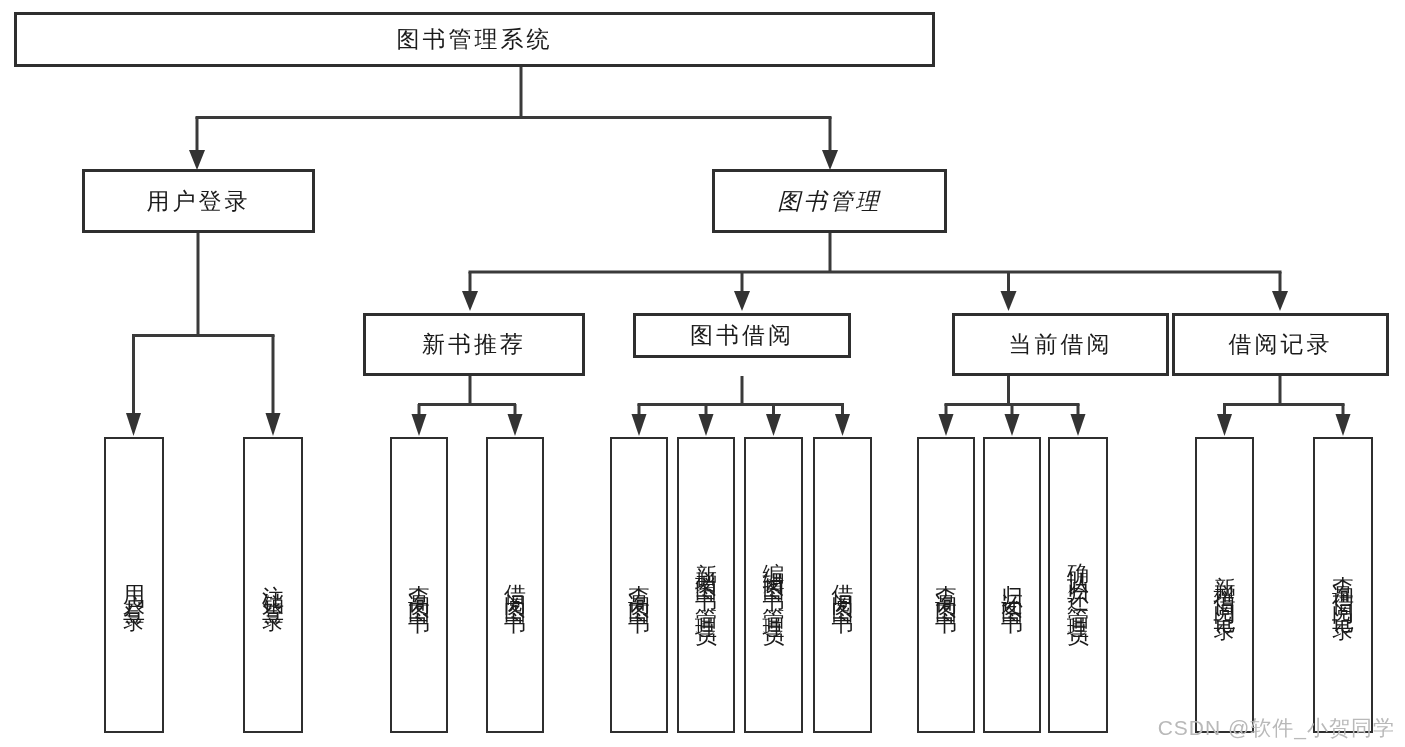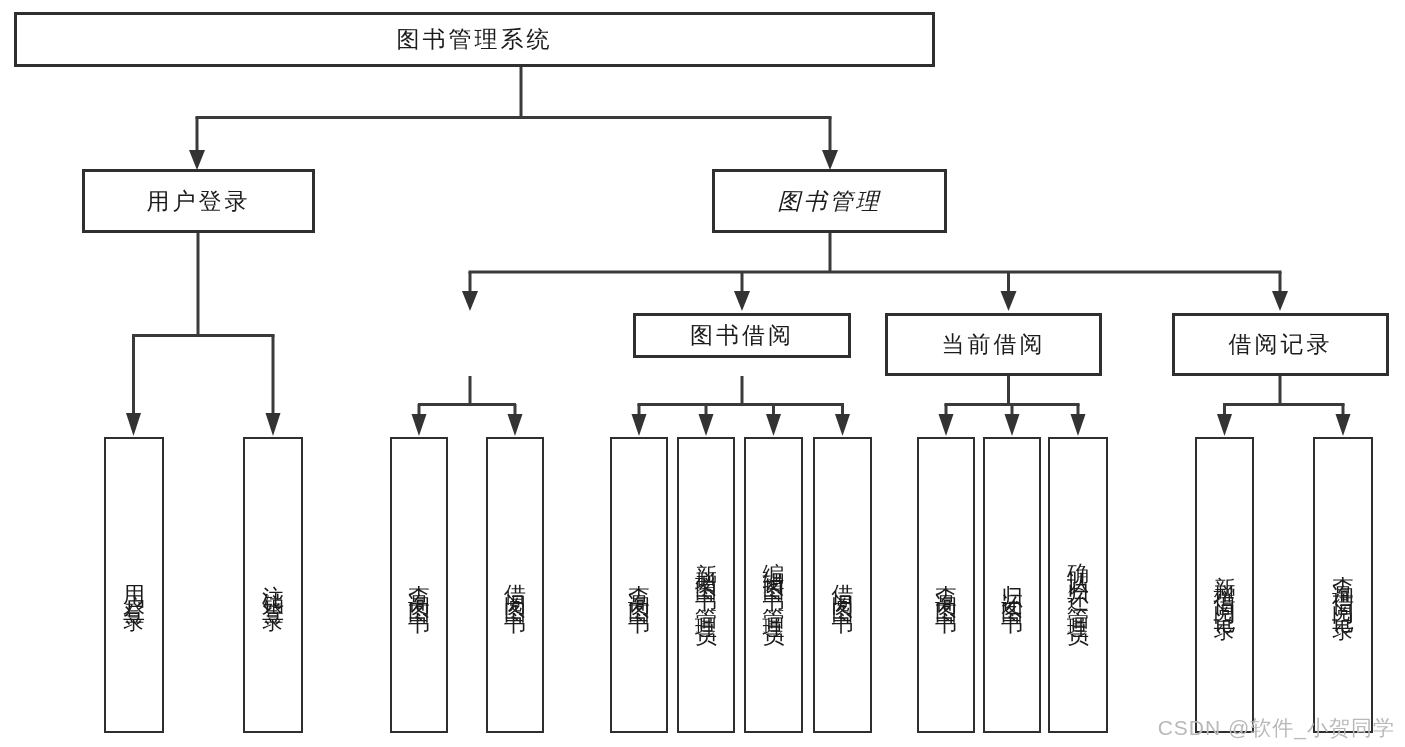--- a/index.html
+++ b/index.html
@@ -131,24 +131,27 @@
     <span class="h-text">图书管理系统</span>
   </div>
 
   <div class="box" style="left:82px; top:169px; width:233px; height:64px;">
     <span class="h-text">用户登录</span>
   </div>
   <div class="box" style="left:712px; top:169px; width:235px; height:64px;font-style:italic;">
     <span class="h-text">图书管理</span>
   </div>
 
+  <div class="box" style="left:363px; top:313px; width:222px; height:63px;">
+    <span class="h-text">新书推荐</span>
+  </div>
   <div class="box" style="left:633px; top:313px; width:218px; height:45px;">
     <span class="h-text">图书借阅</span>
   </div>
-  <div class="box" style="left:885px; top:313px; width:217px; height:63px;">
+  <div class="box" style="left:952px; top:313px; width:217px; height:63px;">
     <span class="h-text">当前借阅</span>
   </div>
   <div class="box" style="left:1172px; top:313px; width:217px; height:63px;">
     <span class="h-text">借阅记录</span>
   </div>
 
   <div class="box leaf" style="left:104px; width:60px;">
     <span class="v-text">用户登录</span>
   </div>
   <div class="box leaf" style="left:243px; width:60px;">

